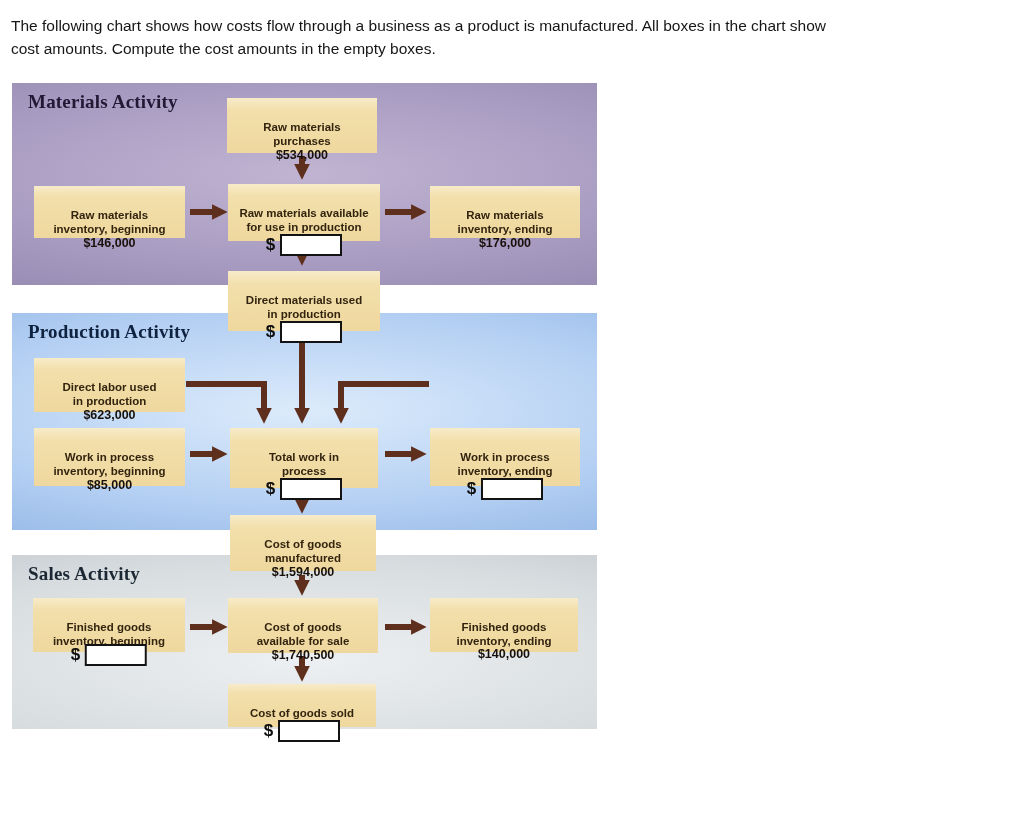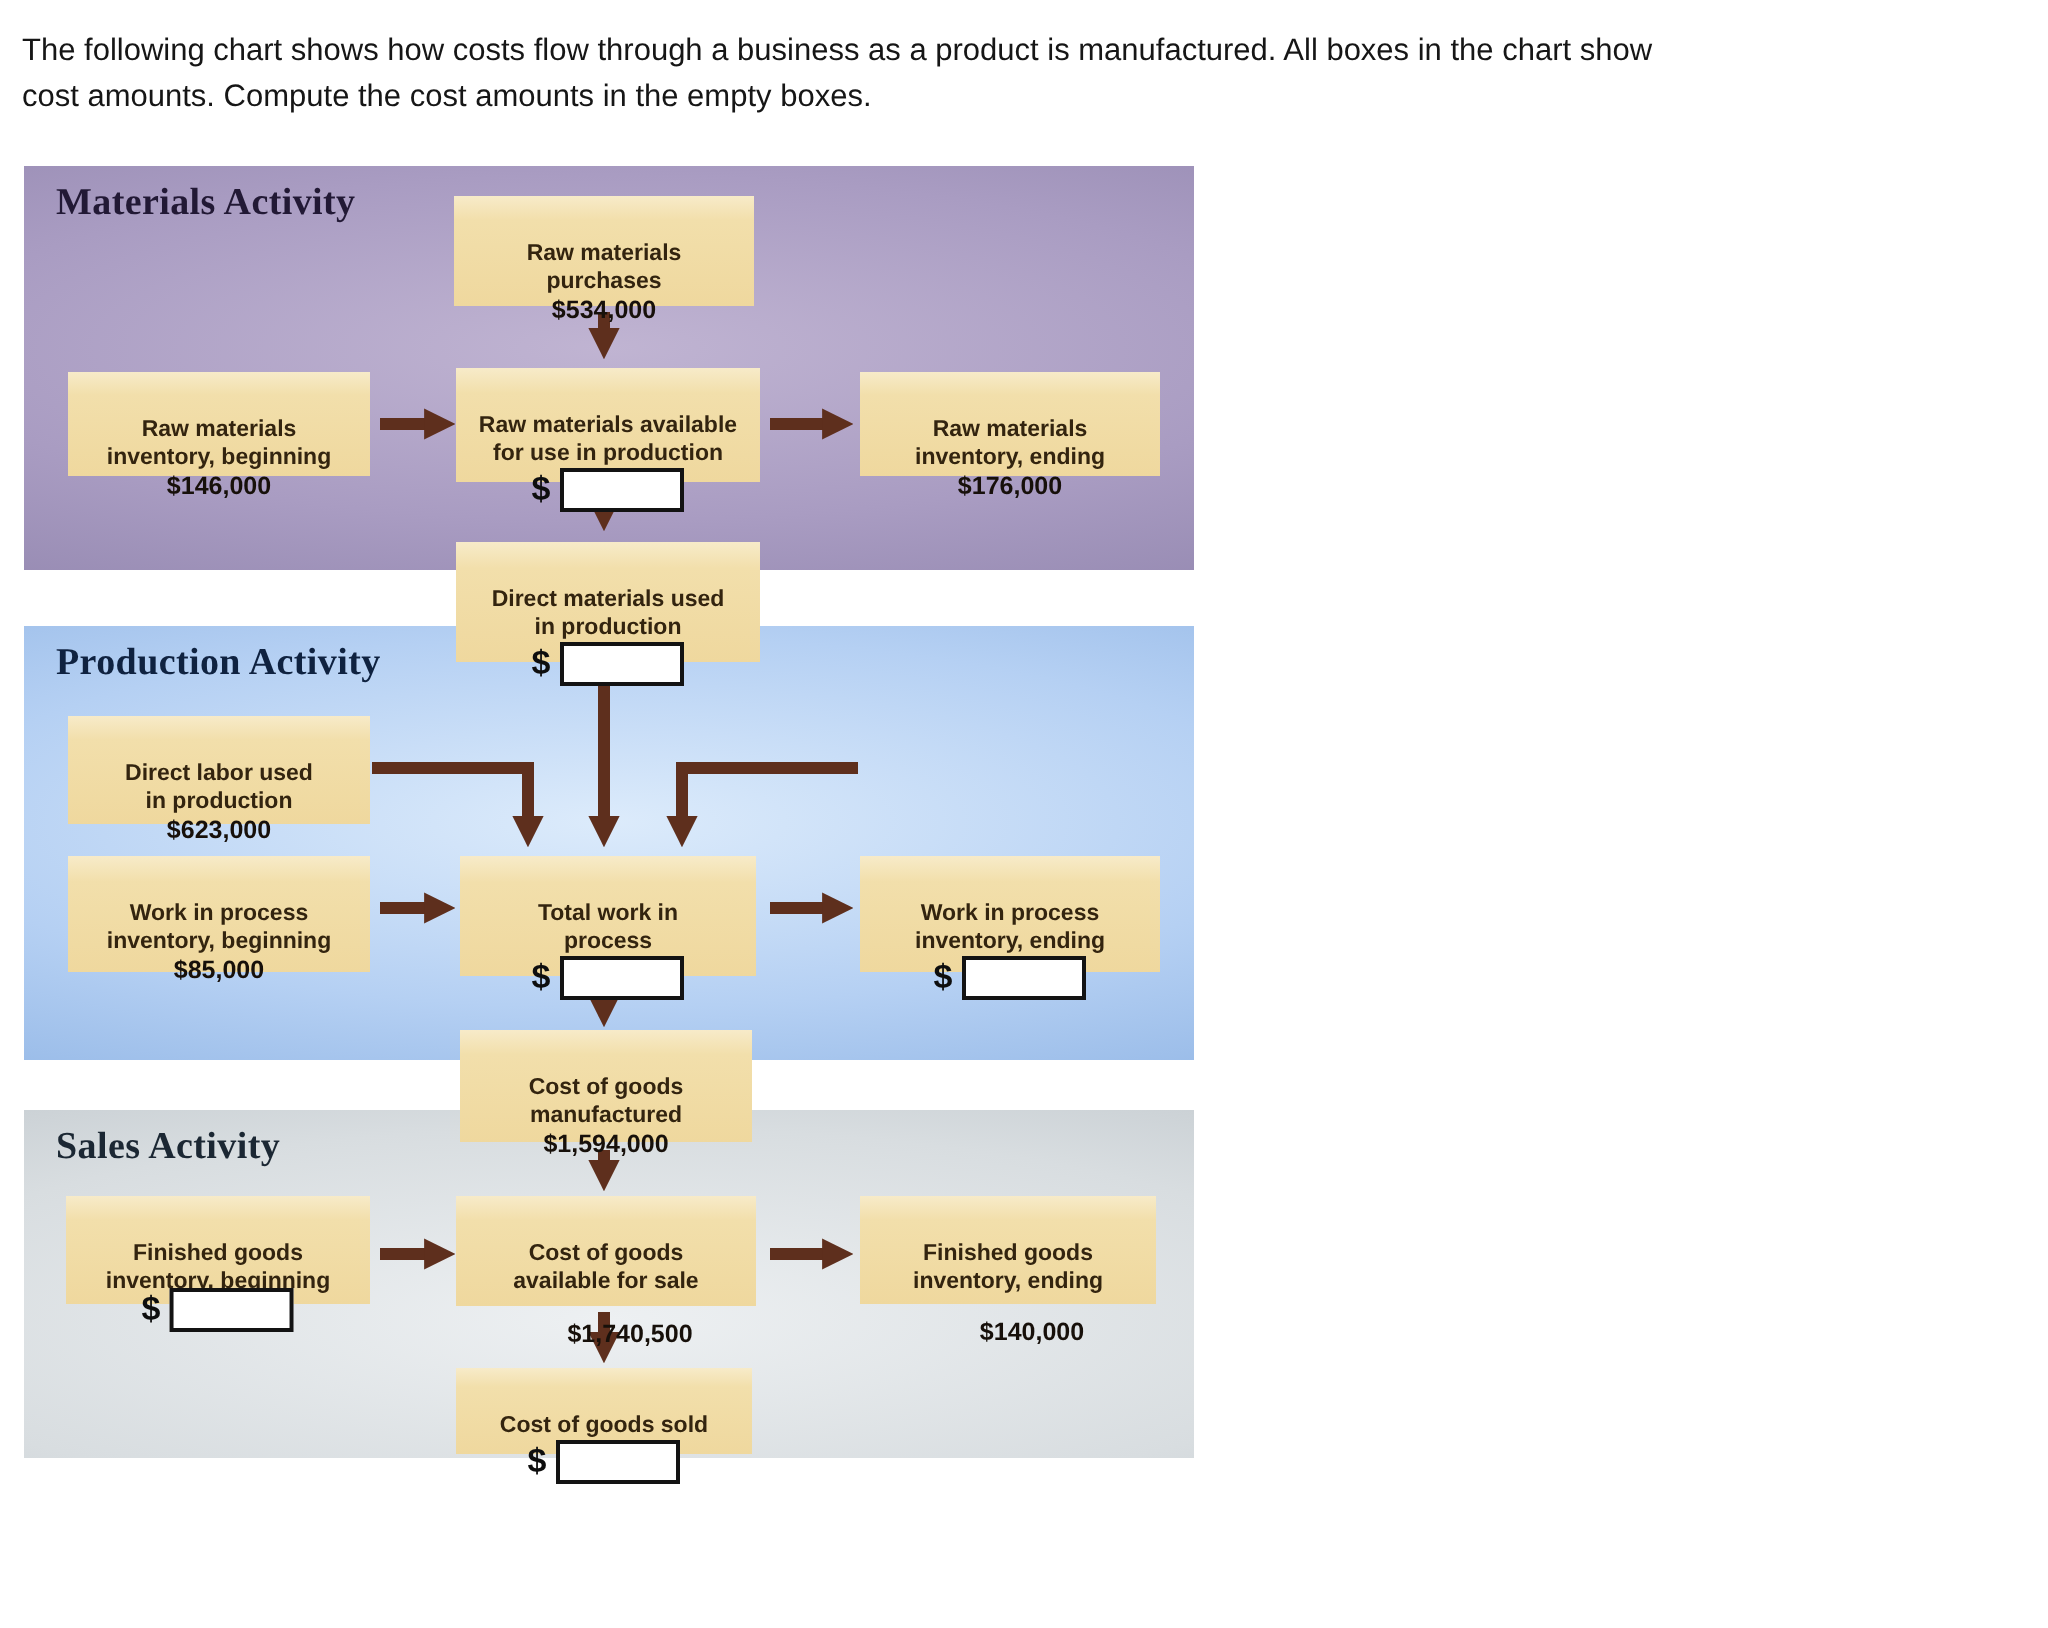--- a/index.html
+++ b/index.html
@@ -23,21 +23,21 @@
   .section-sales .section-title{color:#1b2733;}
 
   .connectors{position:absolute;left:0;top:0;z-index:1;}
 
   .box{position:absolute;z-index:2;display:flex;flex-direction:column;align-items:center;
        padding-top:22px;box-sizing:border-box;
        background:linear-gradient(180deg,#f7ebc9 0%,#f2dfab 22%,#efd89e 100%);
        color:#33240f;}
   .ln{display:block;font-weight:bold;font-size:11.5px;line-height:14px;text-align:center;white-space:nowrap;}
   .amt{font-weight:bold;font-size:12.5px;line-height:15px;color:#17100a;margin-top:auto;padding-bottom:4px;text-align:center;}
-  .amt.below{position:absolute;margin:12px;padding:0;top:calc(100% - 5px);left:0;width:100%;text-align:center;}
+  .amt.below{position:absolute;margin:0;padding:0;top:calc(100% - 5px);left:0;width:100%;text-align:center;}
   .amt-row{display:flex;align-items:center;gap:5px;margin-top:auto;margin-bottom:-1px;}
   .amt-row.hang{position:absolute;margin:0;top:calc(100% - 8px);left:50%;transform:translateX(-50%);}
   .dollar{font-weight:bold;font-size:17px;color:#0e0e0e;line-height:20px;}
   .blank{width:58px;height:18px;border:2px solid #131313;background:#ffffff;padding:0;border-radius:0;}
 </style>
 </head>
 <body>
 
 <div class="page">
 

